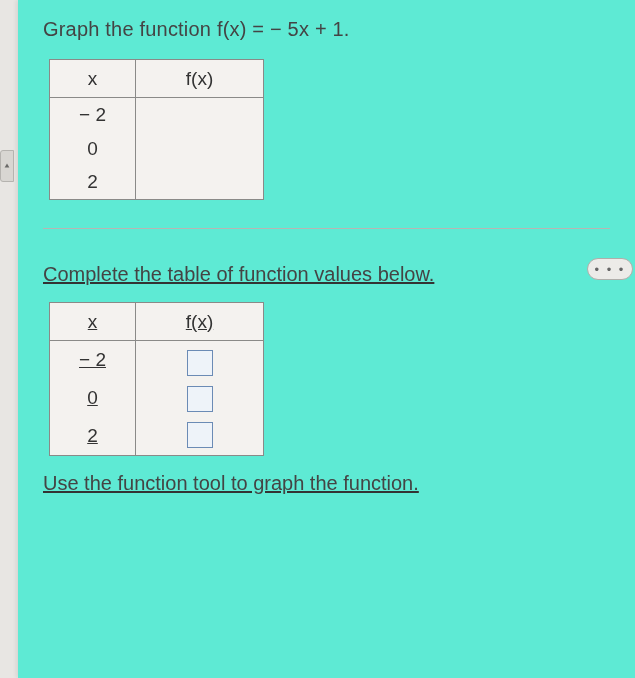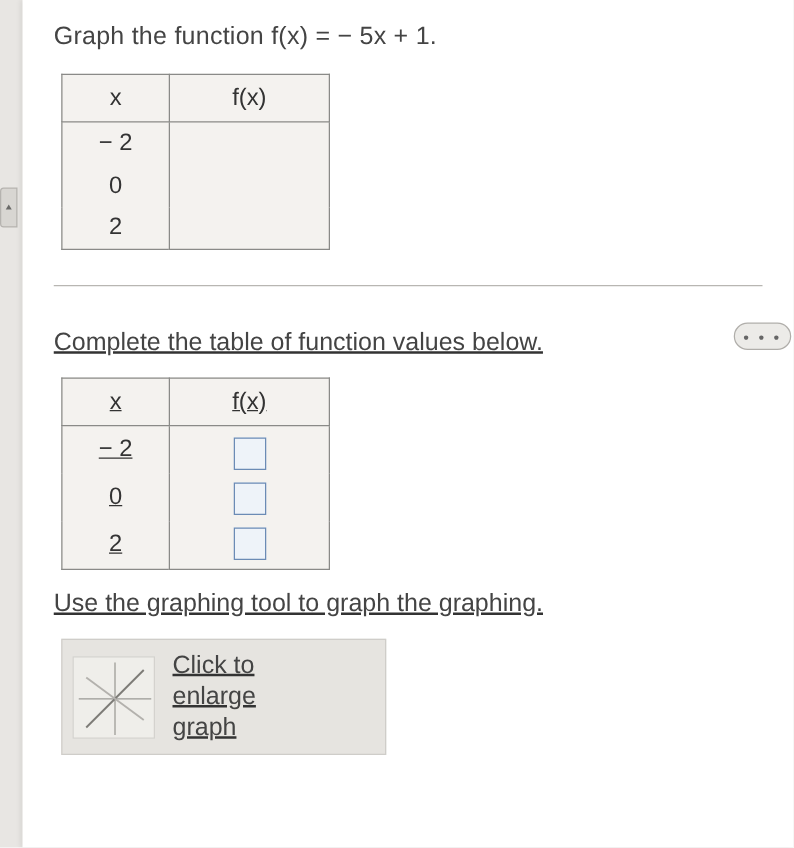--- a/index.html
+++ b/index.html
@@ -6,21 +6,21 @@
     body {
       width: 635px;
       height: 678px;
       background: #e8e6e3;
       font-family: Arial, Helvetica, sans-serif;
       color: #333;
       position: relative;
       overflow: hidden;
     }
     .page {
-      background: #ffffff;
+      background: #5eead4;
       margin-left: 18px;
       padding: 18px 25px 30px 25px;
       min-height: 678px;
       box-shadow: -2px 0 4px rgba(0,0,0,0.08);
     }
     .prompt {
       font-size: 20px;
       color: #444;
       margin-bottom: 18px;
       letter-spacing: 0.2px;
@@ -191,30 +191,17 @@
       </tr>
       <tr>
             <td class="xcell">0</td>
           </tr>
       <tr>
             <td class="xcell last">2</td>
           </tr>
     </tbody>
       </table>
 
-    <div class="instruction" style="margin-top:16px">Use the graphing tool to graph the graphing.</div>
-
-    <div class="graph-widget">
-      <div class="graph-thumb">
-        <svg viewBox="0 0 66 66" width="66" height="66">
-          <line x1="33" y1="4" x2="33" y2="62" stroke="#9a9894" stroke-width="1"></line>
-          <line x1="4" y1="33" x2="62" y2="33" stroke="#9a9894" stroke-width="1"></line>
-          <line x1="10" y1="56" x2="56" y2="10" stroke="#7d7b77" stroke-width="1.5"></line>
-          <line x1="10" y1="16" x2="56" y2="50" stroke="#b3b1ad" stroke-width="1.5"></line>
-        </svg>
-      </div>
-      <div class="graph-label" style="white-space:pre-line">Click to
-enlarge
-graph</div>
-    </div>
+    <div class="instruction" style="margin-top:16px">Use the function tool to graph the function.</div>
+
   </div>
 
 </div>
 
 </body></html>

